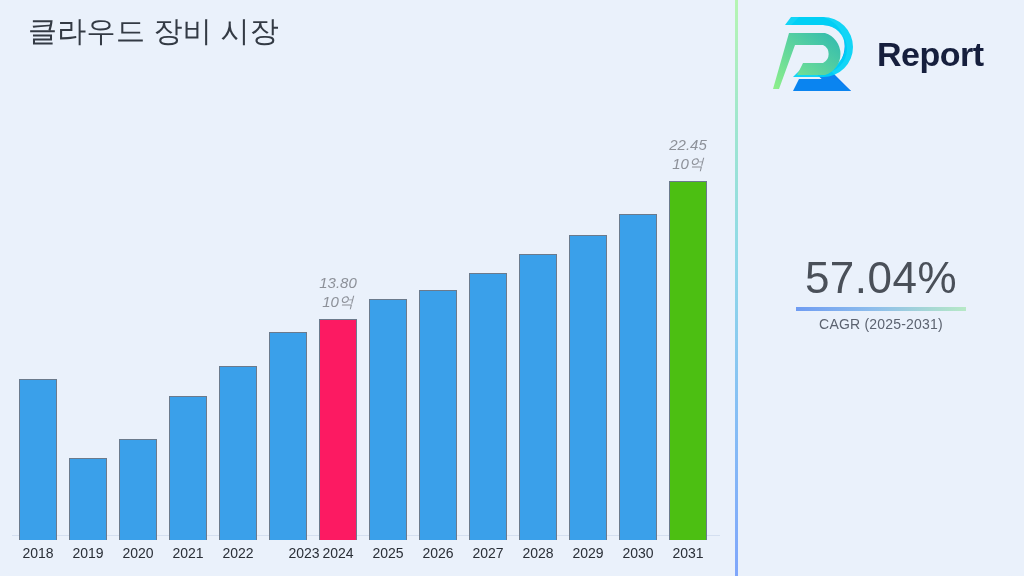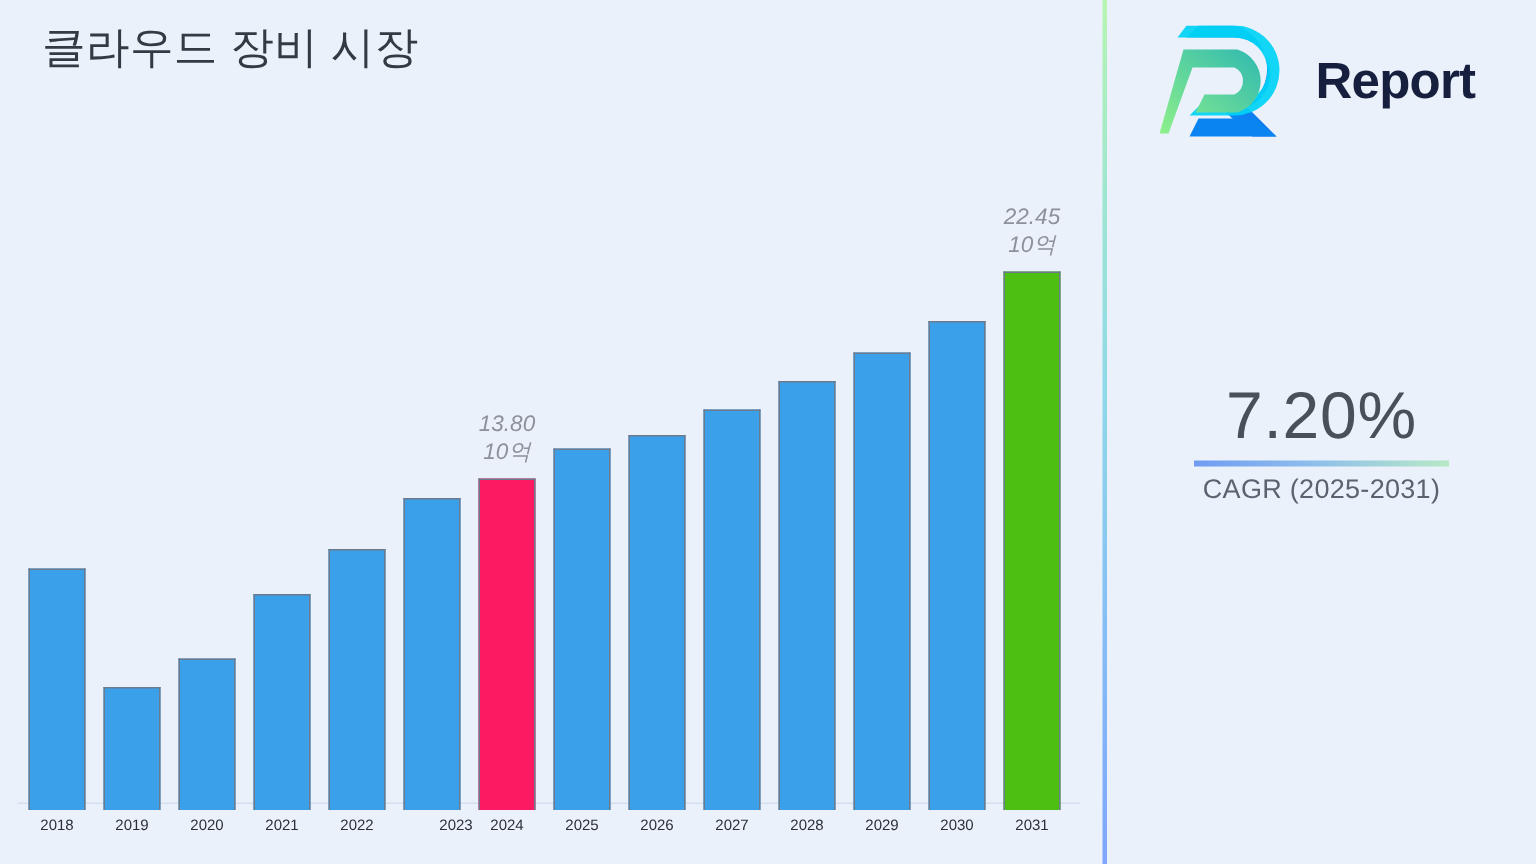--- a/index.html
+++ b/index.html
@@ -72,21 +72,21 @@
     font-size: 15px;
     line-height: 19px;
     color: #8d9199;
     white-space: nowrap;
   }
   .x-label {
     position: absolute;
     top: 545px;
     left: 50%;
     transform: translateX(-50%);
-    font-size: 10px;
+    font-size: 14px;
     color: #2a2f37;
     white-space: nowrap;
   }
 
   
   .panel {
     position: absolute;
     left: 738px; top: 0;
     width: 286px; height: 576px;
   }
@@ -120,21 +120,21 @@
     font-weight: 400;
     letter-spacing: 0.5px;
     line-height: 1.05;
   }
   .cagr-rule {
     width: 170px; height: 4px;
     margin: 6px auto 5px auto;
     background: linear-gradient(to right, #6f9cf2 0%, #8dbdec 45%, #b7e9c6 100%);
   }
   .cagr-caption {
-    font-size: 18px;
+    font-size: 14px;
     color: #5c6370;
     letter-spacing: 0.2px;
   }
 </style>
 </head>
 <body>
 
 <div id="root">
 
   <div class="title">클라우드 장비 시장</div>
@@ -234,19 +234,19 @@
 
           <path d="M26 62 H64 L78 74 H20 Z" fill="#0a84f0"></path>
         </svg>
       </span>
       <span class="logo-text">
         <span>Report</span><br>
       </span>
     </div>
 
     <div class="cagr-block">
-      <div class="cagr-value">7.20%</div>
+      <div class="cagr-value">57.04%</div>
       <div class="cagr-rule"></div>
       <div class="cagr-caption">CAGR (2025-2031)</div>
     </div>
 
   </div>
 </div>
 
 </body></html>

